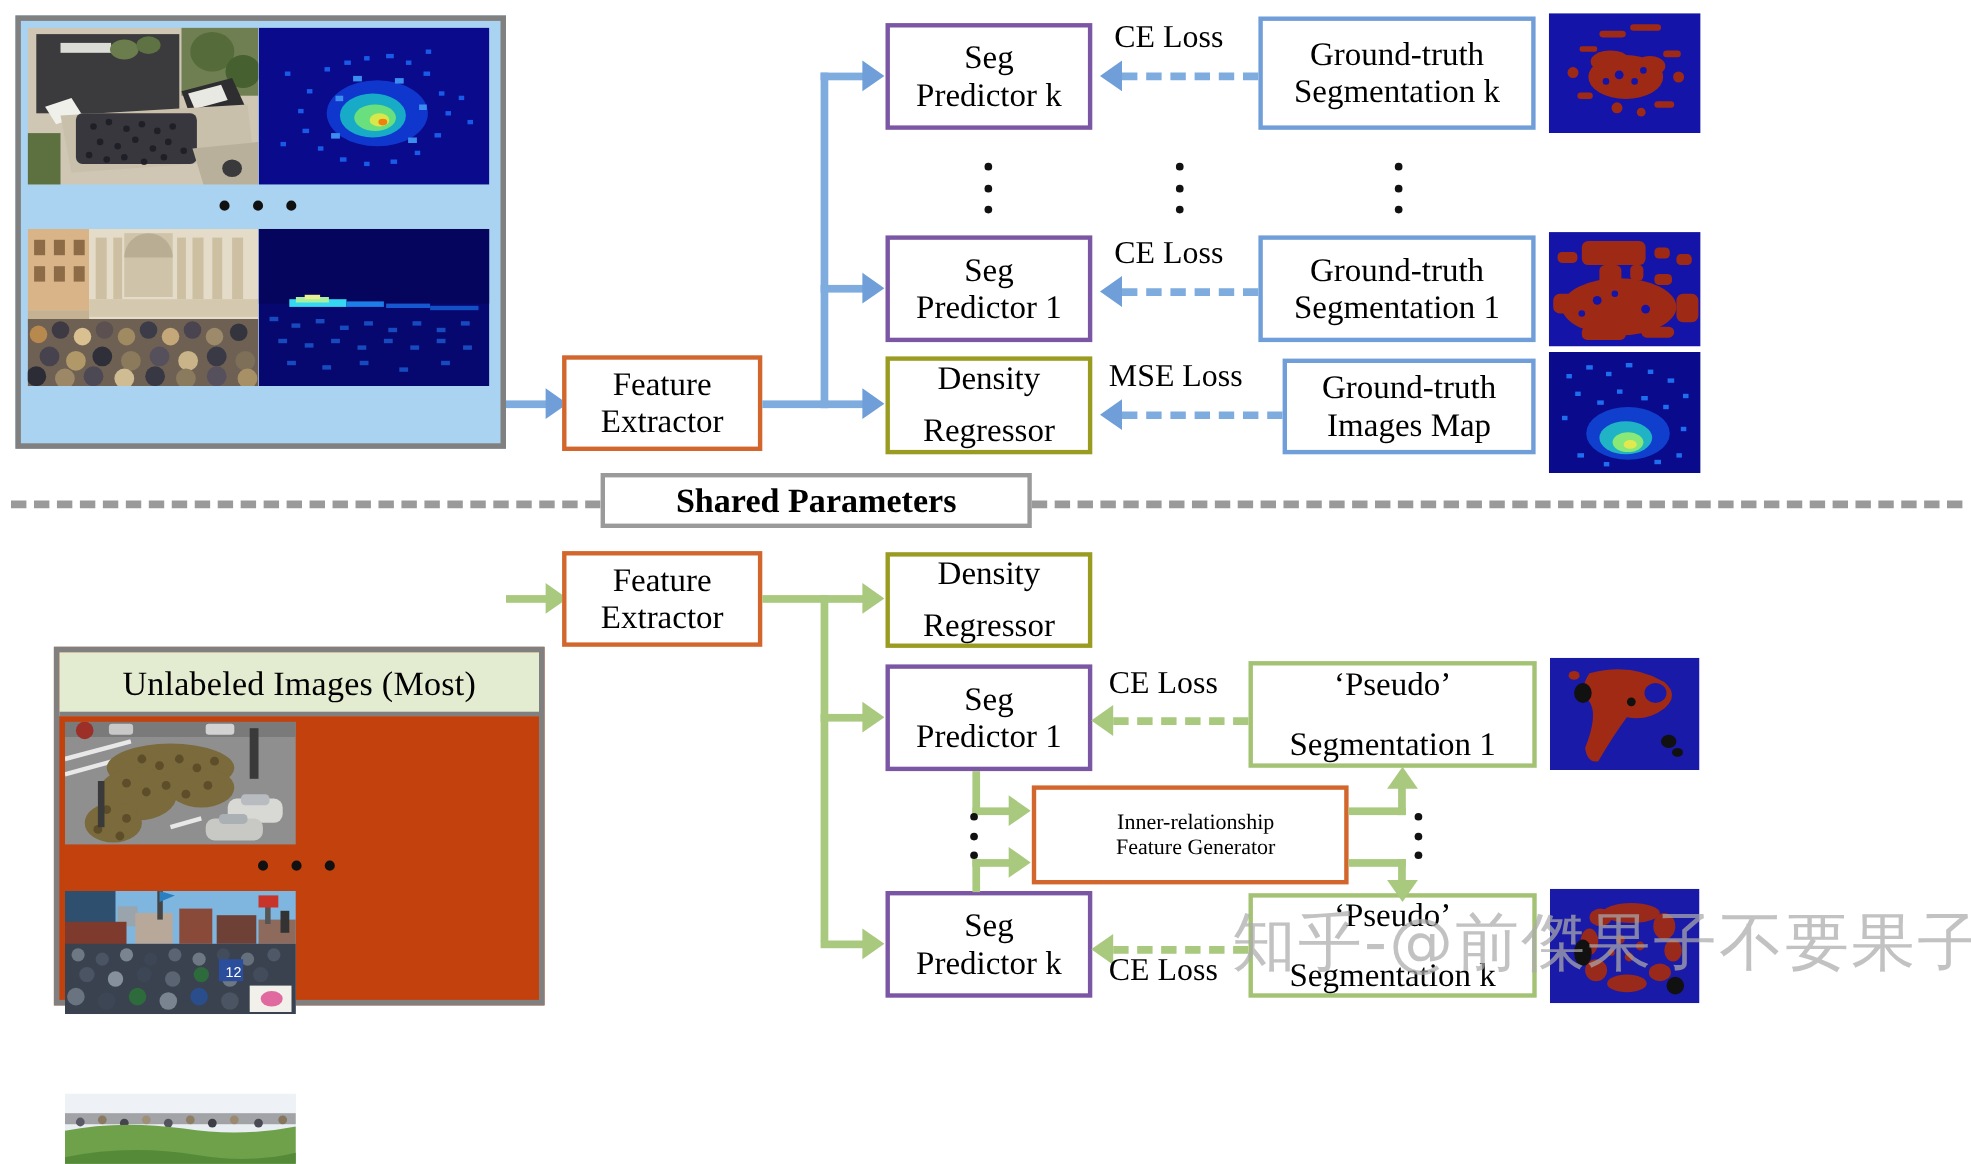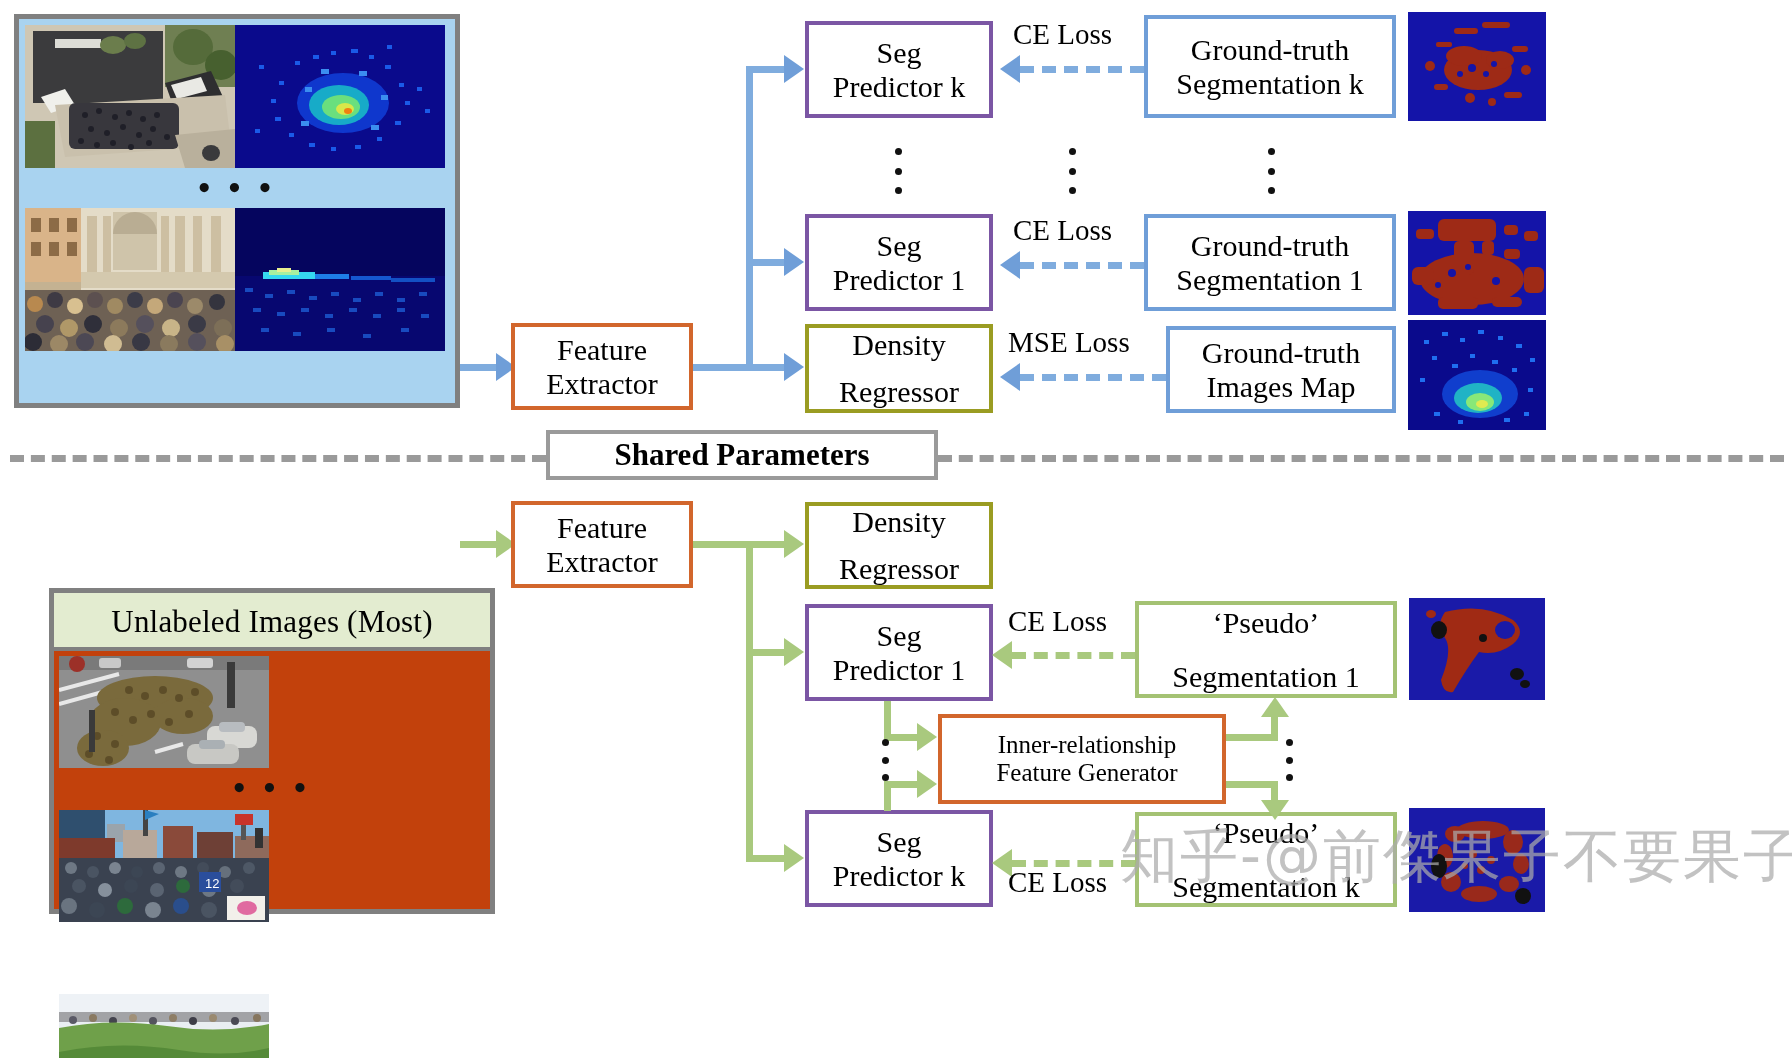--- a/index.html
+++ b/index.html
@@ -610,21 +610,21 @@
 <div class="node b-purple" style="left:805px;top:604px;width:188px;height:97px;font-size:30px;">
   <span>Seg</span>
   <span>Predictor 1</span>
 </div>
 
 <div class="node b-purple" style="left:805px;top:810px;width:188px;height:97px;font-size:30px;">
   <span>Seg</span>
   <span>Predictor k</span>
 </div>
 
-<div class="node b-orange" style="left:938px;top:714px;width:288px;height:90px;font-size:25px;padding-left:10px;">
+<div class="node b-orange" style="left:938px;top:714px;width:288px;height:90px;font-size:20px;padding-left:10px;">
   <span>Inner-relationship</span>
   <span>Feature Generator</span>
 </div>
 
 <div class="node b-green" style="left:1135px;top:601px;width:262px;height:97px;font-size:30px;">
   <span>‘Pseudo’</span>
   <span>Segmentation 1</span>
 </div>
 
 <div class="node b-green" style="left:1135px;top:812px;width:262px;height:95px;font-size:30px;">

